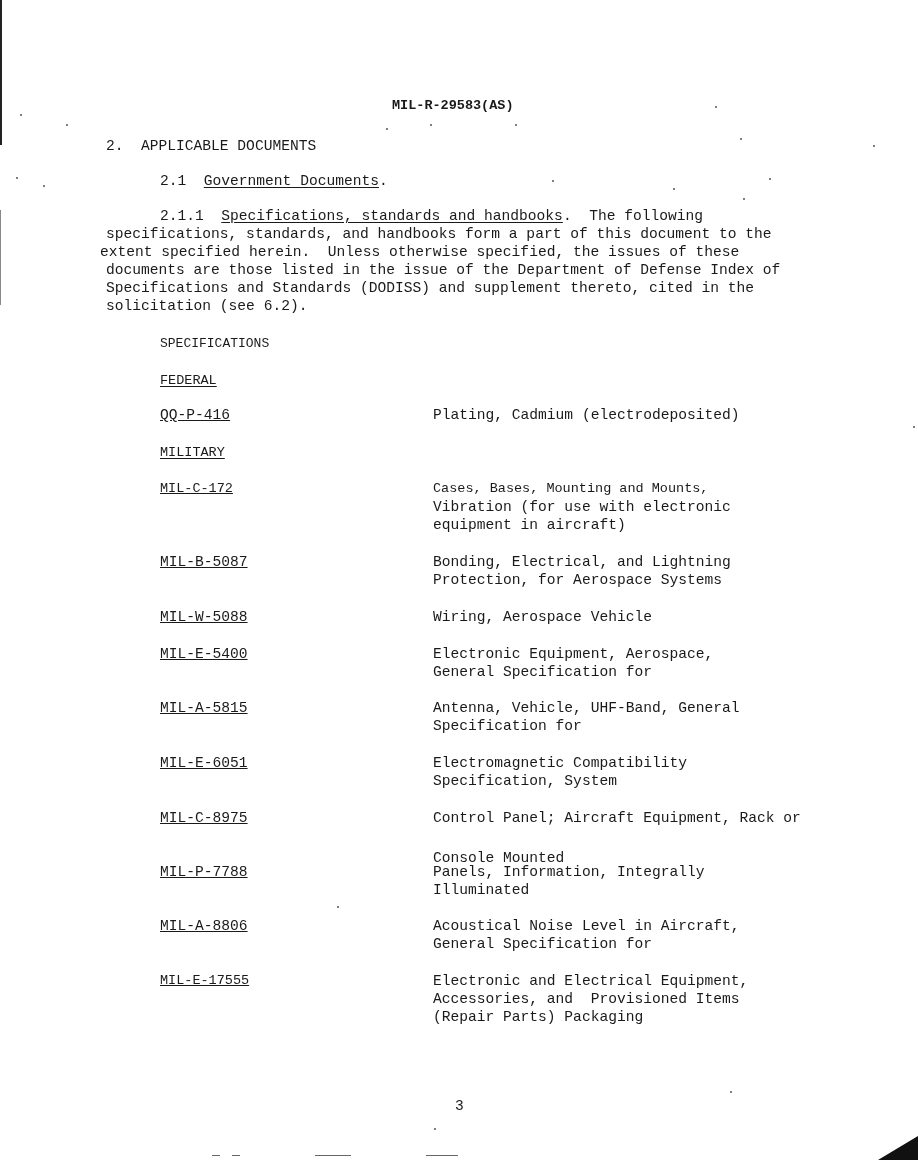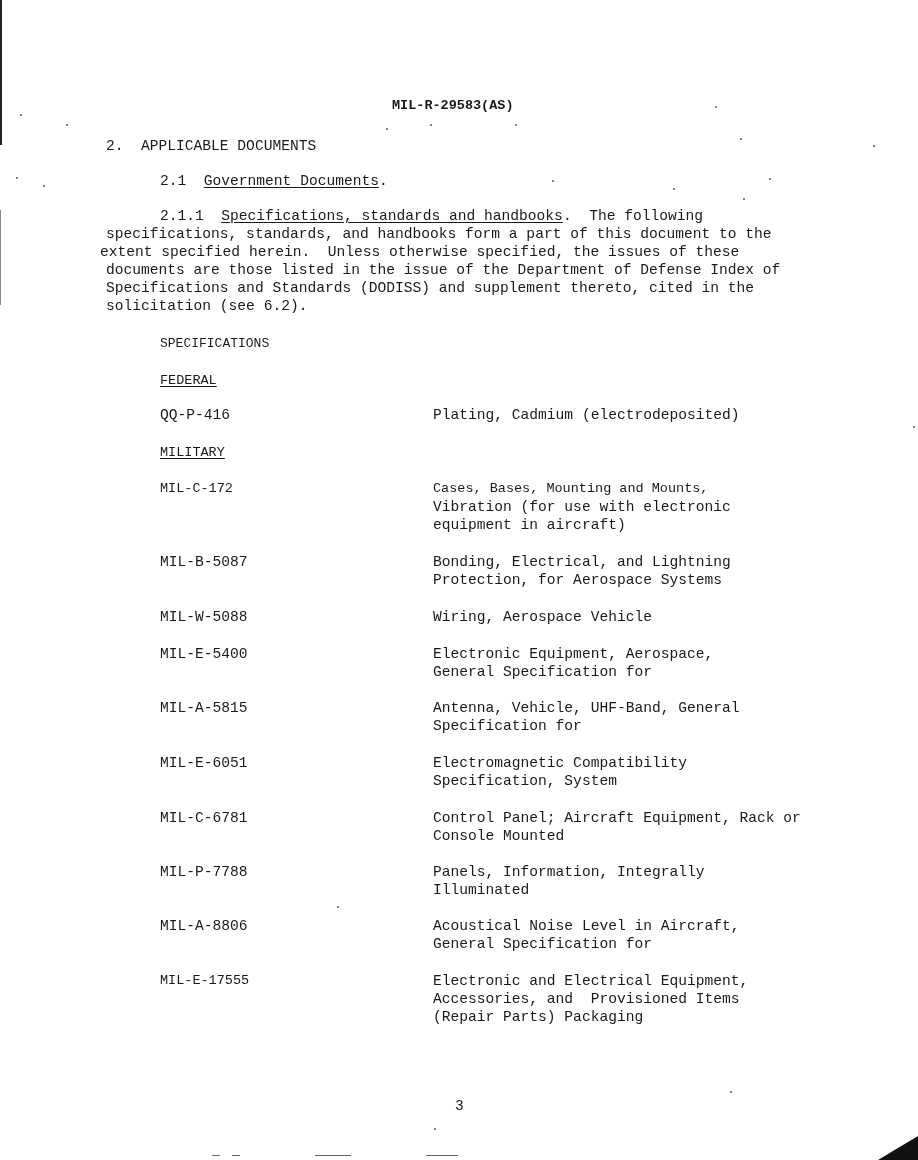--- a/index.html
+++ b/index.html
@@ -10,21 +10,21 @@
   }
   .abs { position: absolute; white-space: pre; line-height: 18px; }
   .u { text-decoration: underline; text-underline-offset: 2px; }
   .bold { font-weight: bold; text-align: right; }
   .left-edge { position: absolute; left: 0; top: 0; width: 2px; height: 145px; background: #222; }
   .left-edge2 { position: absolute; left: 0; top: 210px; width: 1px; height: 95px; background: #888; }
   .speck { position: absolute; width: 2px; height: 2px; background: #555; border-radius: 1px; }
   .dash { position: absolute; height: 1px; background: #666; }
   .corner { position: absolute; right: 0; bottom: 0; width: 0; height: 0;
             border-left: 40px solid transparent; border-bottom: 24px solid #111; }
-  .row-id { left: 160px; }
+  .row-id { left: 160px; text-decoration: underline; }
   .row-desc { left: 433px; }
 </style>
 </head>
 <body>
 
 <div class="left-edge"></div>
 <div class="left-edge2"></div>
 <div class="speck" style="left:20px;top:114px"></div>
 <div class="speck" style="left:66px;top:124px"></div>
 <div class="speck" style="left:16px;top:177px"></div>
@@ -102,23 +102,23 @@
   <div class="abs row-desc" style="top:717px">Specification for</div>
 </div>
 
 <div>
   <div class="abs row-id" style="top:754px">MIL-E-6051</div>
   <div class="abs row-desc" style="top:754px">Electromagnetic Compatibility</div>
   <div class="abs row-desc" style="top:772px">Specification, System</div>
 </div>
 
 <div>
-  <div class="abs row-id" style="top:809px">MIL-C-6781</div>
+  <div class="abs row-id" style="top:809px">MIL-C-8975</div>
   <div class="abs row-desc" style="top:809px">Control Panel; Aircraft Equipment, Rack or</div>
-  <div class="abs row-desc" style="top:827px">Console Mounted</div>
+  <div class="abs row-desc" style="top:849px">Console Mounted</div>
 </div>
 
 <div>
   <div class="abs row-id" style="top:863px">MIL-P-7788</div>
   <div class="abs row-desc" style="top:863px">Panels, Information, Integrally</div>
   <div class="abs row-desc" style="top:881px">Illuminated</div>
 </div>
 
 <div>
   <div class="abs row-id" style="top:917px">MIL-A-8806</div>

